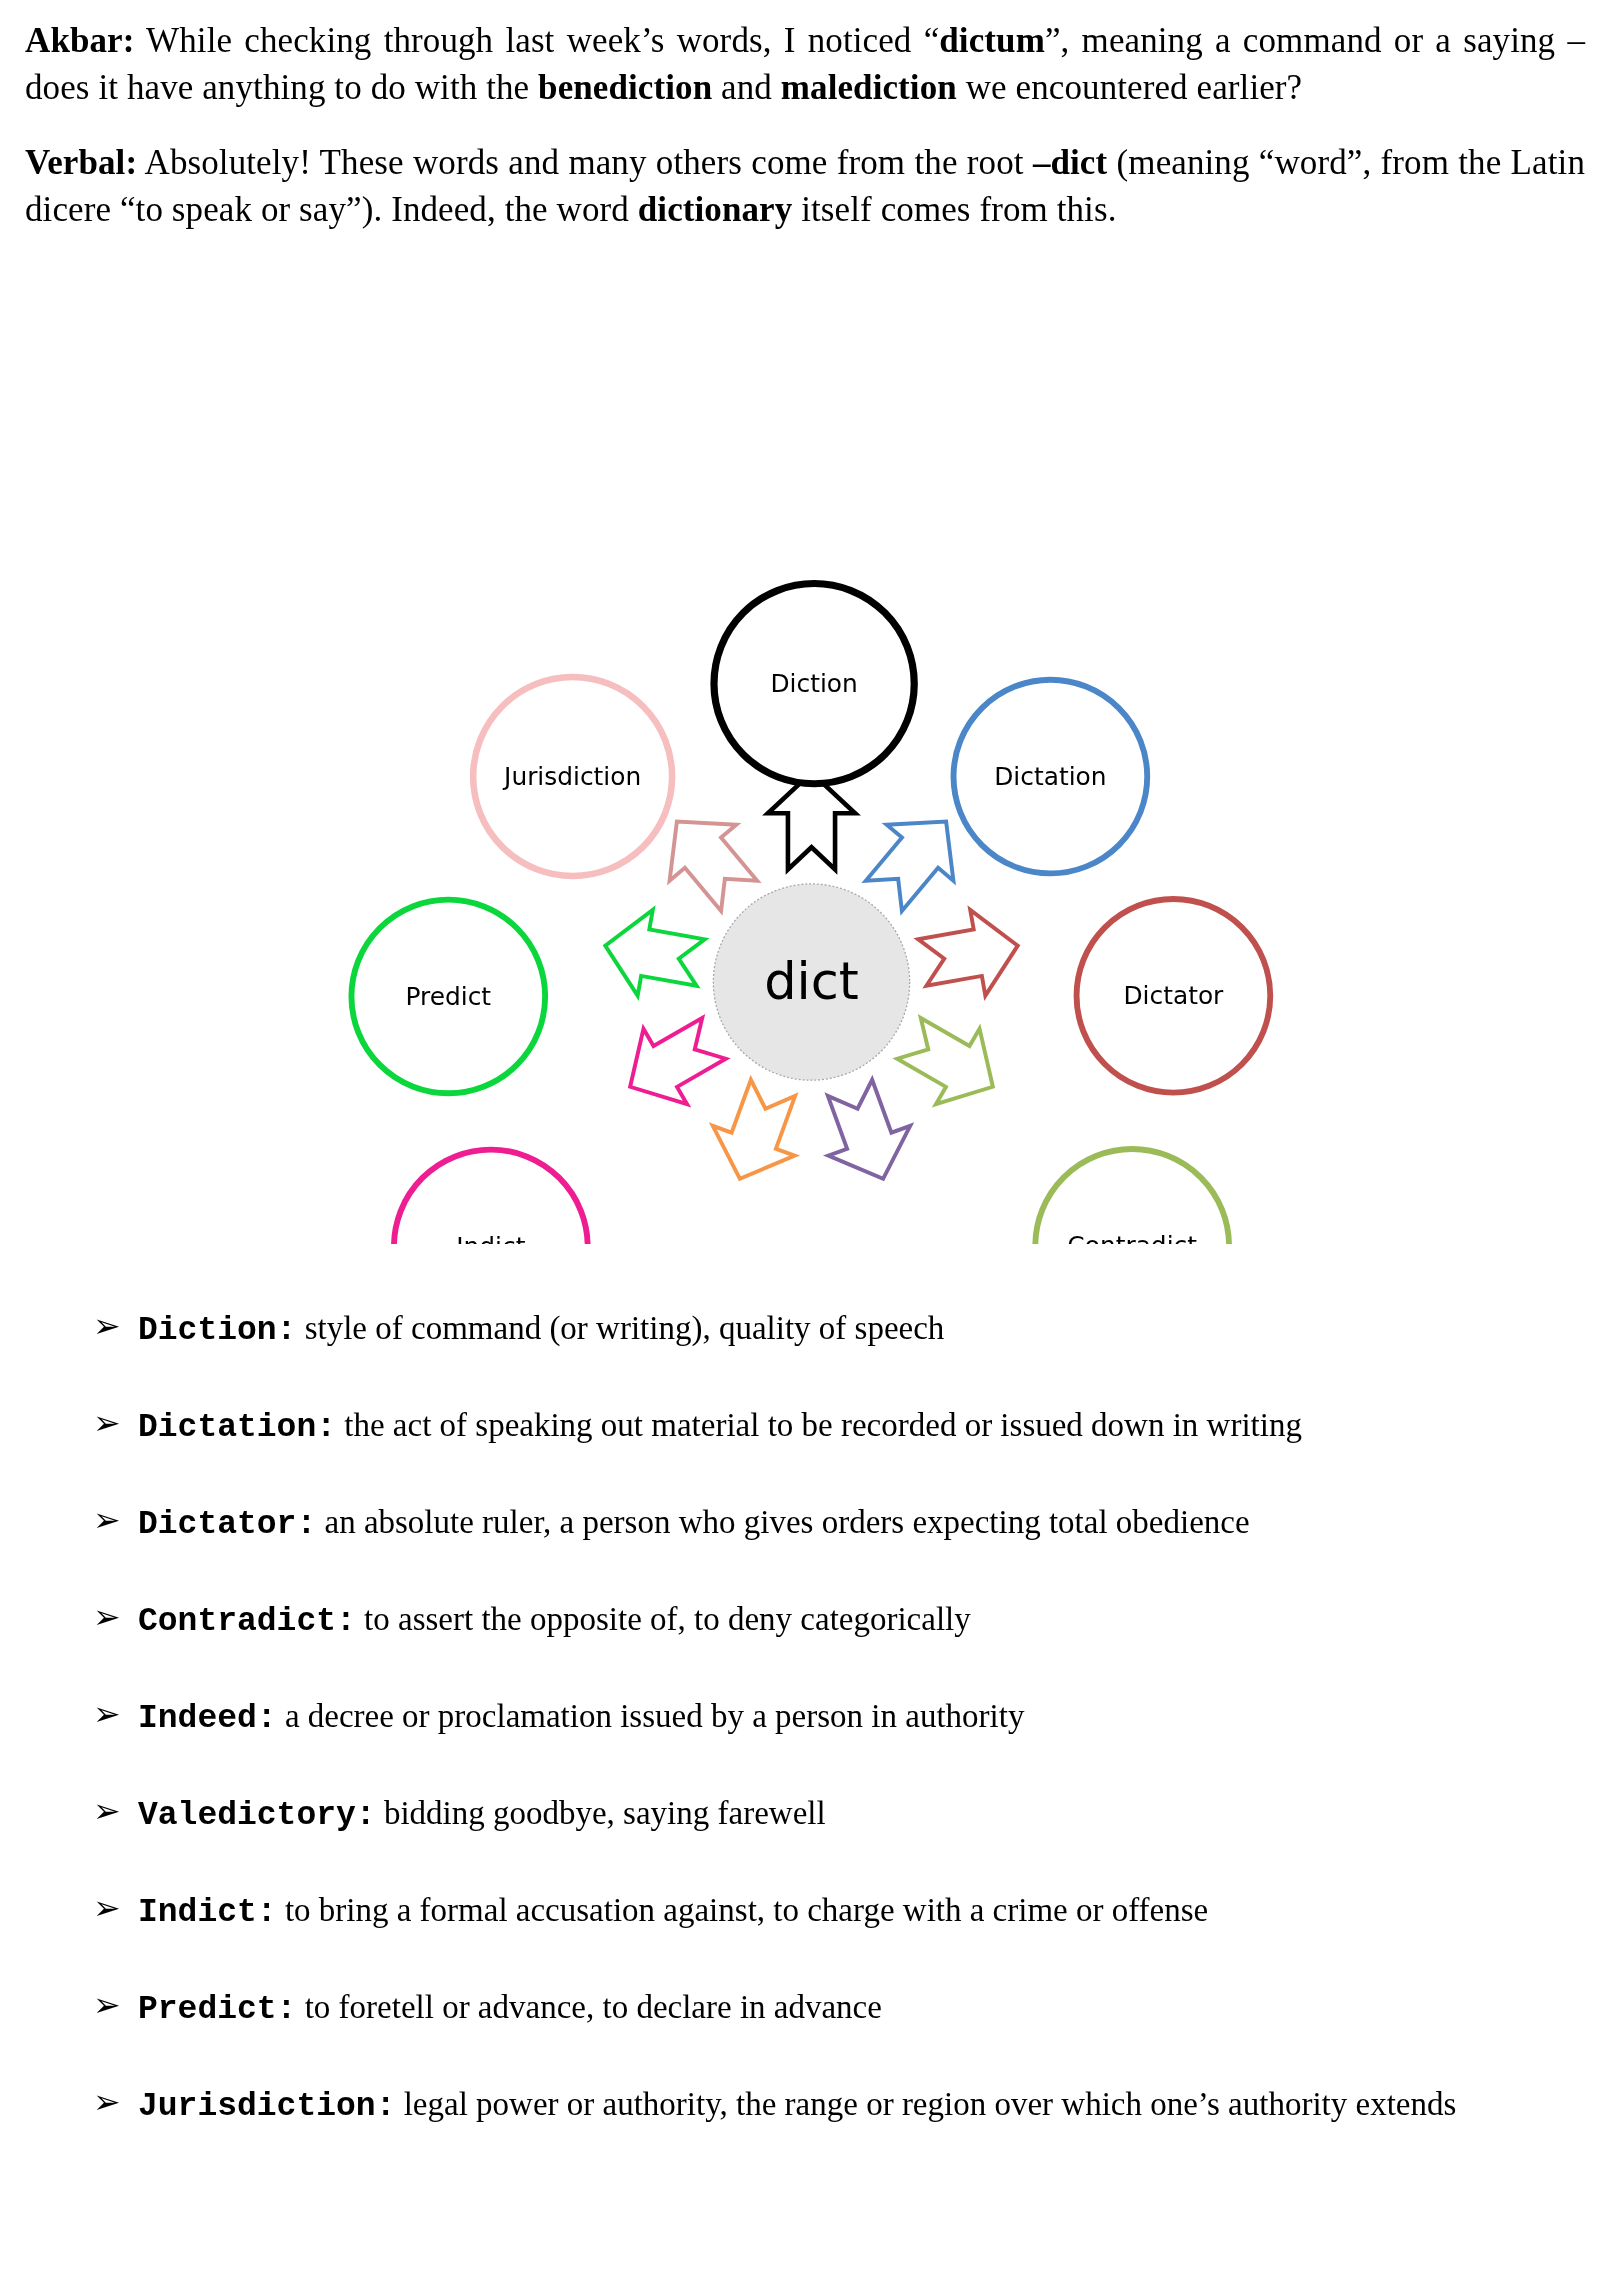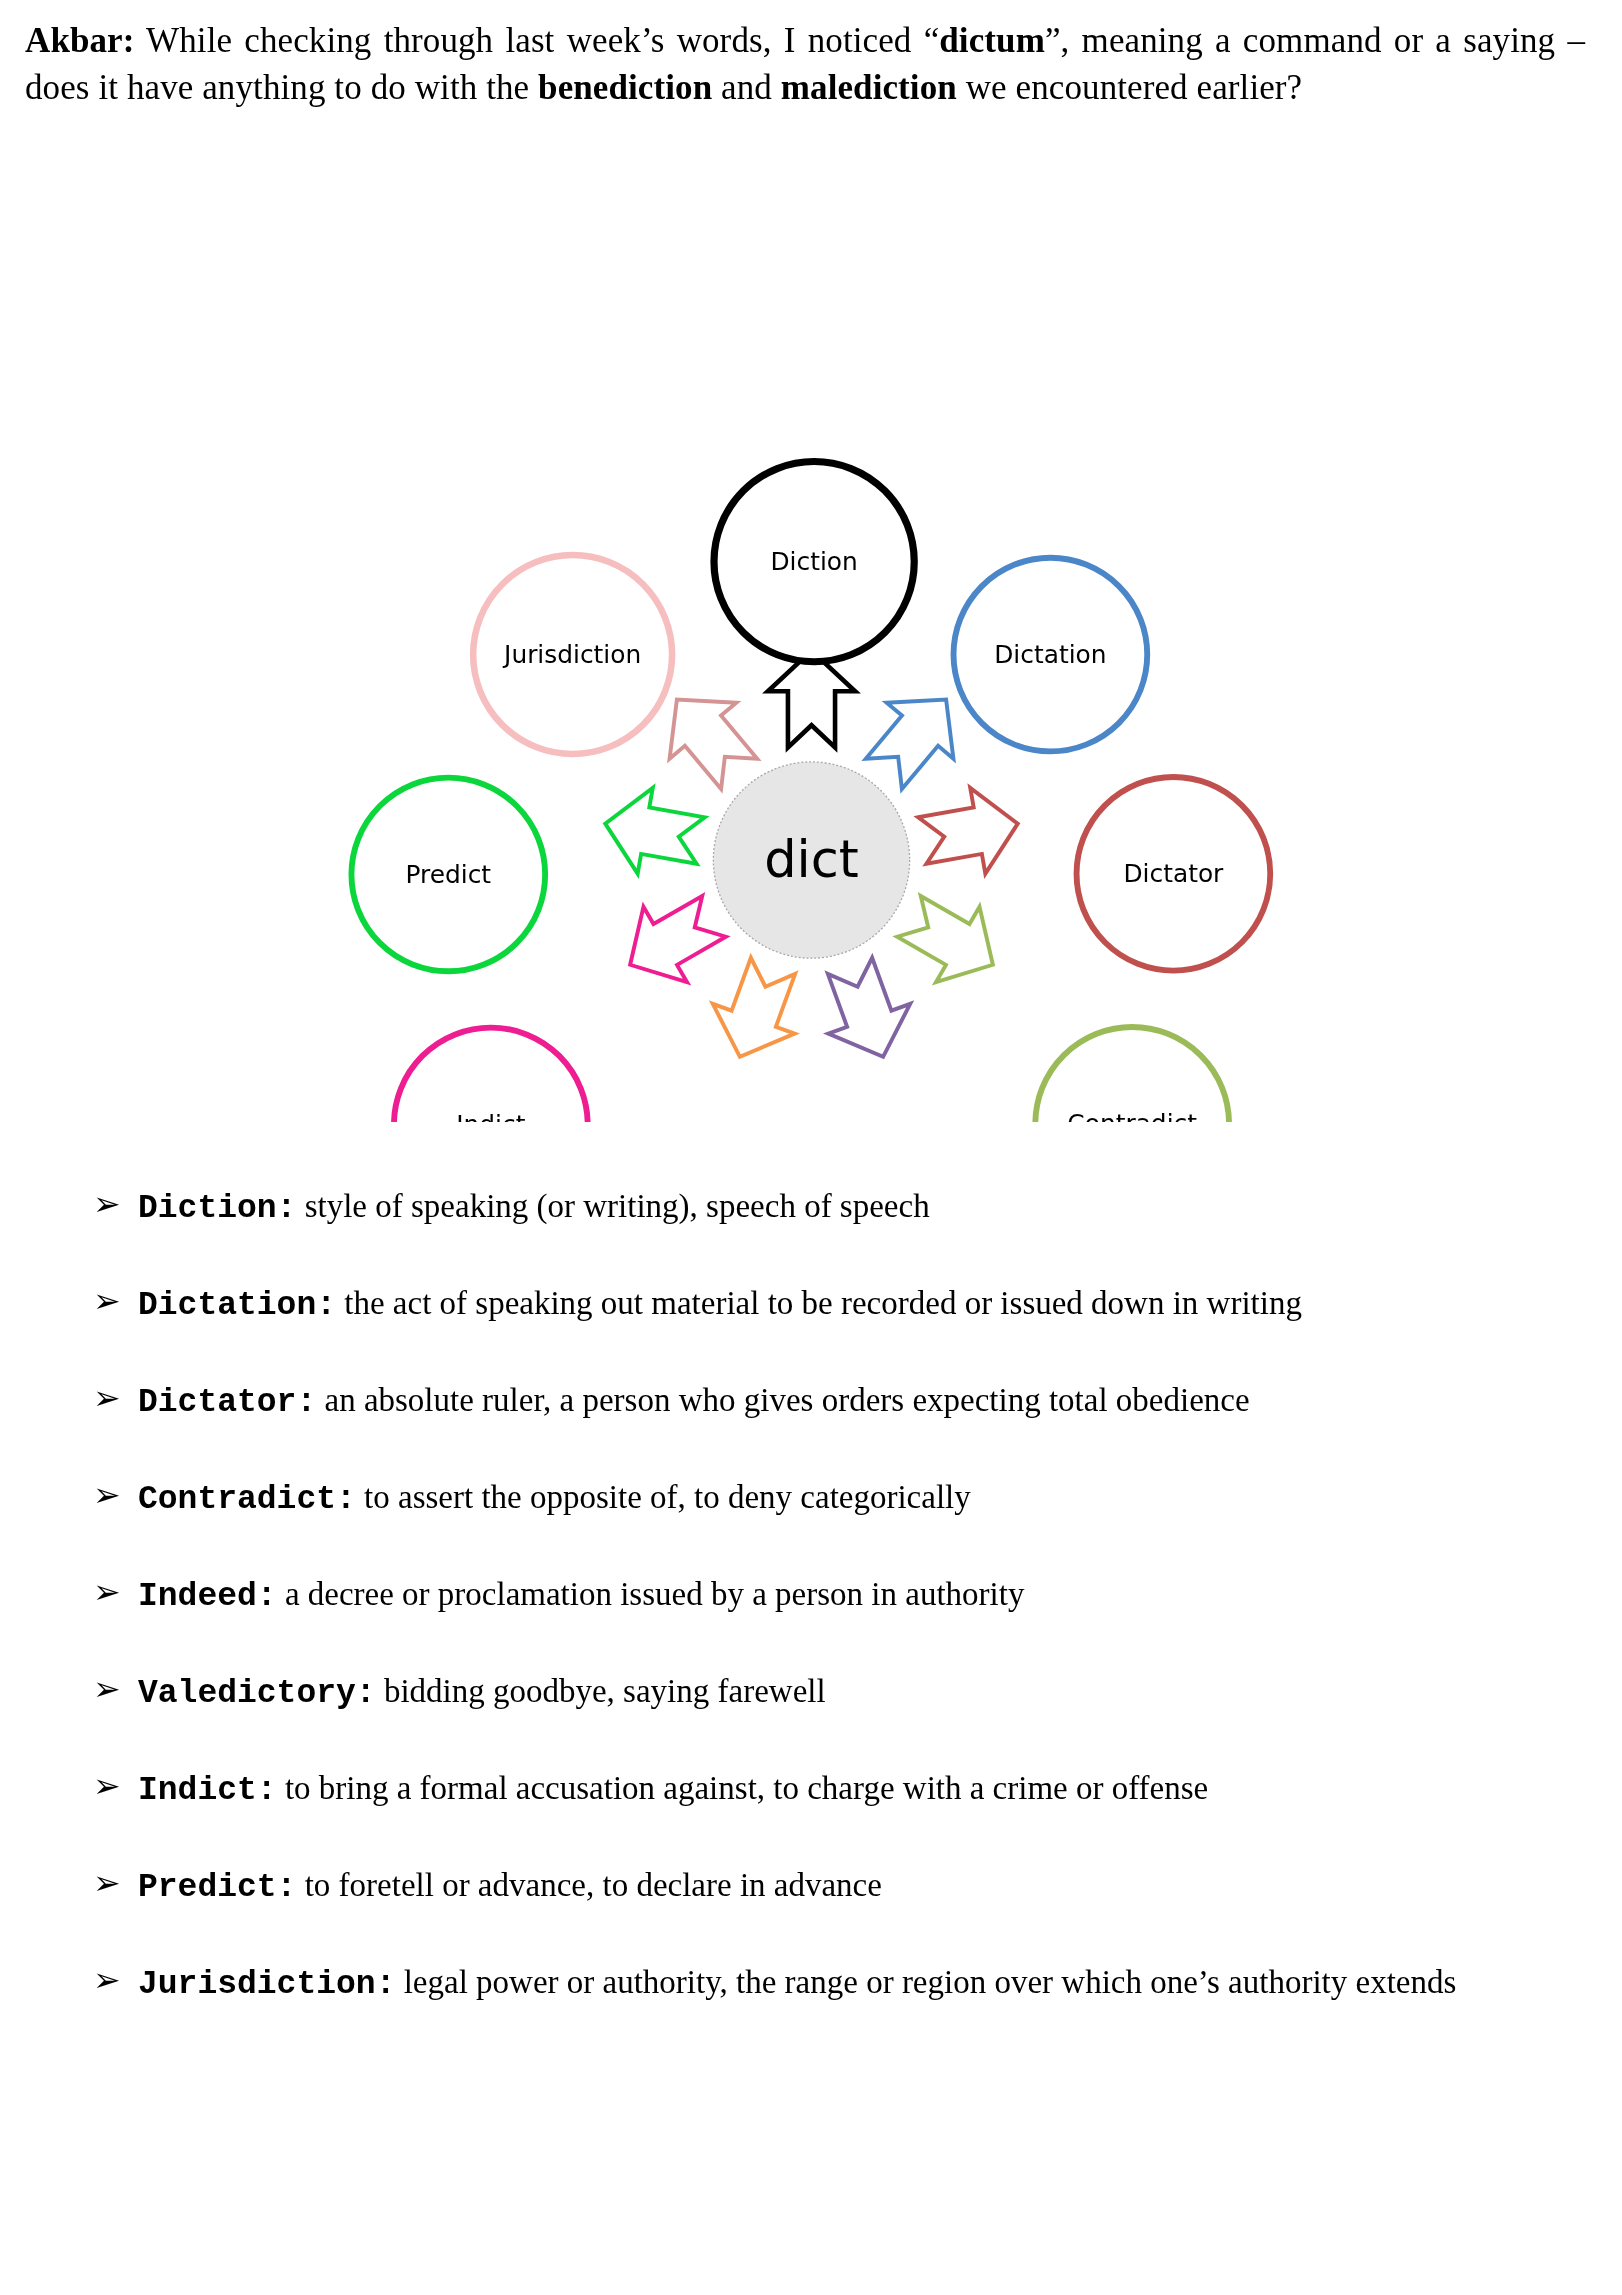--- a/index.html
+++ b/index.html
@@ -64,20 +64,21 @@
   }
   .deflist li .term { font-weight:bold;font-family:Liberation Mono, monospace; }
 </style>
 </head>
 <body>
 
 <div class="page">
 
   <div id="intro-paragraphs">
       <div class="para"><span class="lead">Akbar:</span><span> While checking through last week’s words, I noticed “</span><b>dictum</b><span>”, meaning a command or a saying – does it have anything to do with the </span><b>benediction</b><span> and </span><b>malediction</b><span> we encountered earlier?</span></div>
+      <div class="para"><span class="lead">Verbal:</span><span> Absolutely! These words and many others come from the root </span><b>–dict</b><span> (meaning “word”, from the Latin dicere “to speak or say”). Indeed, the word </span><b>dictionary</b><span> itself comes from this.</span></div>
     </div>
 
   <div class="diagram-wrap">
     <svg id="diagram-svg" width="1623" height="982" viewBox="0 0 2480 1500" xmlns="http://www.w3.org/2000/svg">
         <g transform="translate(1240,1100) rotate(-90) translate(172,0)">
           <path d="M 0 -36 L 86 -36 L 86 -66.60000000000001 L 148 0 L 86 66.60000000000001 L 86 36 L 0 36 L 34 0 Z" fill="#ffffff" stroke="#000000" stroke-width="7" stroke-linejoin="miter"></path>
         </g>
         <g transform="translate(1240,1100) rotate(-50) translate(172,0)">
           <path d="M 0 -36 L 86 -36 L 86 -66.60000000000001 L 148 0 L 86 66.60000000000001 L 86 36 L 0 36 L 34 0 Z" fill="#ffffff" stroke="#4A86C8" stroke-width="6" stroke-linejoin="miter"></path>
         </g>
@@ -139,21 +140,21 @@
           <text x="685" y="1135" text-anchor="middle" font-family="&quot;DejaVu Sans&quot;, sans-serif" font-size="38" fill="#000000">Predict</text>
         </g>
         <g>
           <circle cx="875" cy="786" r="152" fill="#ffffff" stroke="#F6BEBE" stroke-width="10"></circle>
           <text x="875" y="799" text-anchor="middle" font-family="&quot;DejaVu Sans&quot;, sans-serif" font-size="38" fill="#000000">Jurisdiction</text>
         </g>
       </svg>
   </div>
 
   <ul class="deflist" id="definition-list">
-      <li><span class="bullet">➢</span><span class="term">Diction:</span><span> style of speaking (or writing), speech of speech</span></li>
+      <li><span class="bullet">➢</span><span class="term">Diction:</span><span> style of command (or writing), quality of speech</span></li>
       <li><span class="bullet">➢</span><span class="term">Dictation:</span><span> the act of speaking out material to be recorded or issued down in writing</span></li>
       <li><span class="bullet">➢</span><span class="term">Dictator:</span><span> an absolute ruler, a person who gives orders expecting total obedience</span></li>
       <li><span class="bullet">➢</span><span class="term">Contradict:</span><span> to assert the opposite of, to deny categorically</span></li>
       <li><span class="bullet">➢</span><span class="term">Indeed:</span><span> a decree or proclamation issued by a person in authority</span></li>
       <li><span class="bullet">➢</span><span class="term">Valedictory:</span><span> bidding goodbye, saying farewell</span></li>
       <li><span class="bullet">➢</span><span class="term">Indict:</span><span> to bring a formal accusation against, to charge with a crime or offense</span></li>
       <li><span class="bullet">➢</span><span class="term">Predict:</span><span> to foretell or advance, to declare in advance</span></li>
       <li><span class="bullet">➢</span><span class="term">Jurisdiction:</span><span> legal power or authority, the range or region over which one’s authority extends</span></li>
     </ul>
 

